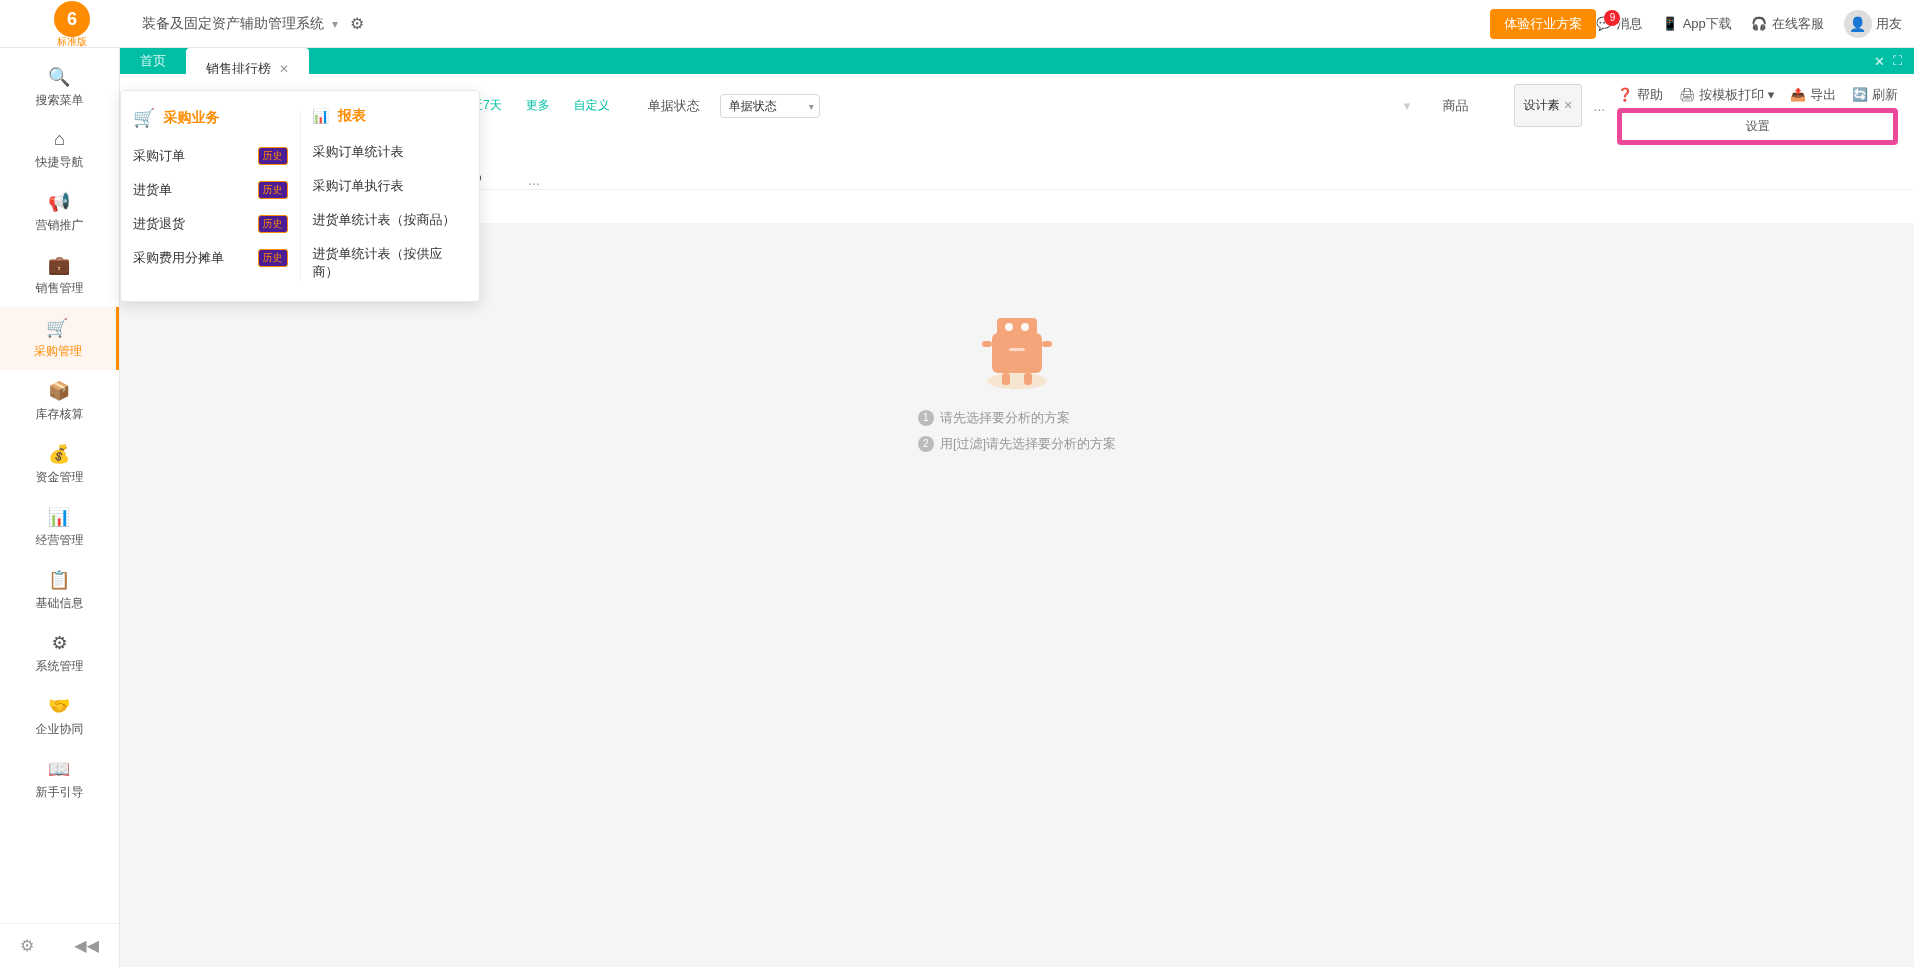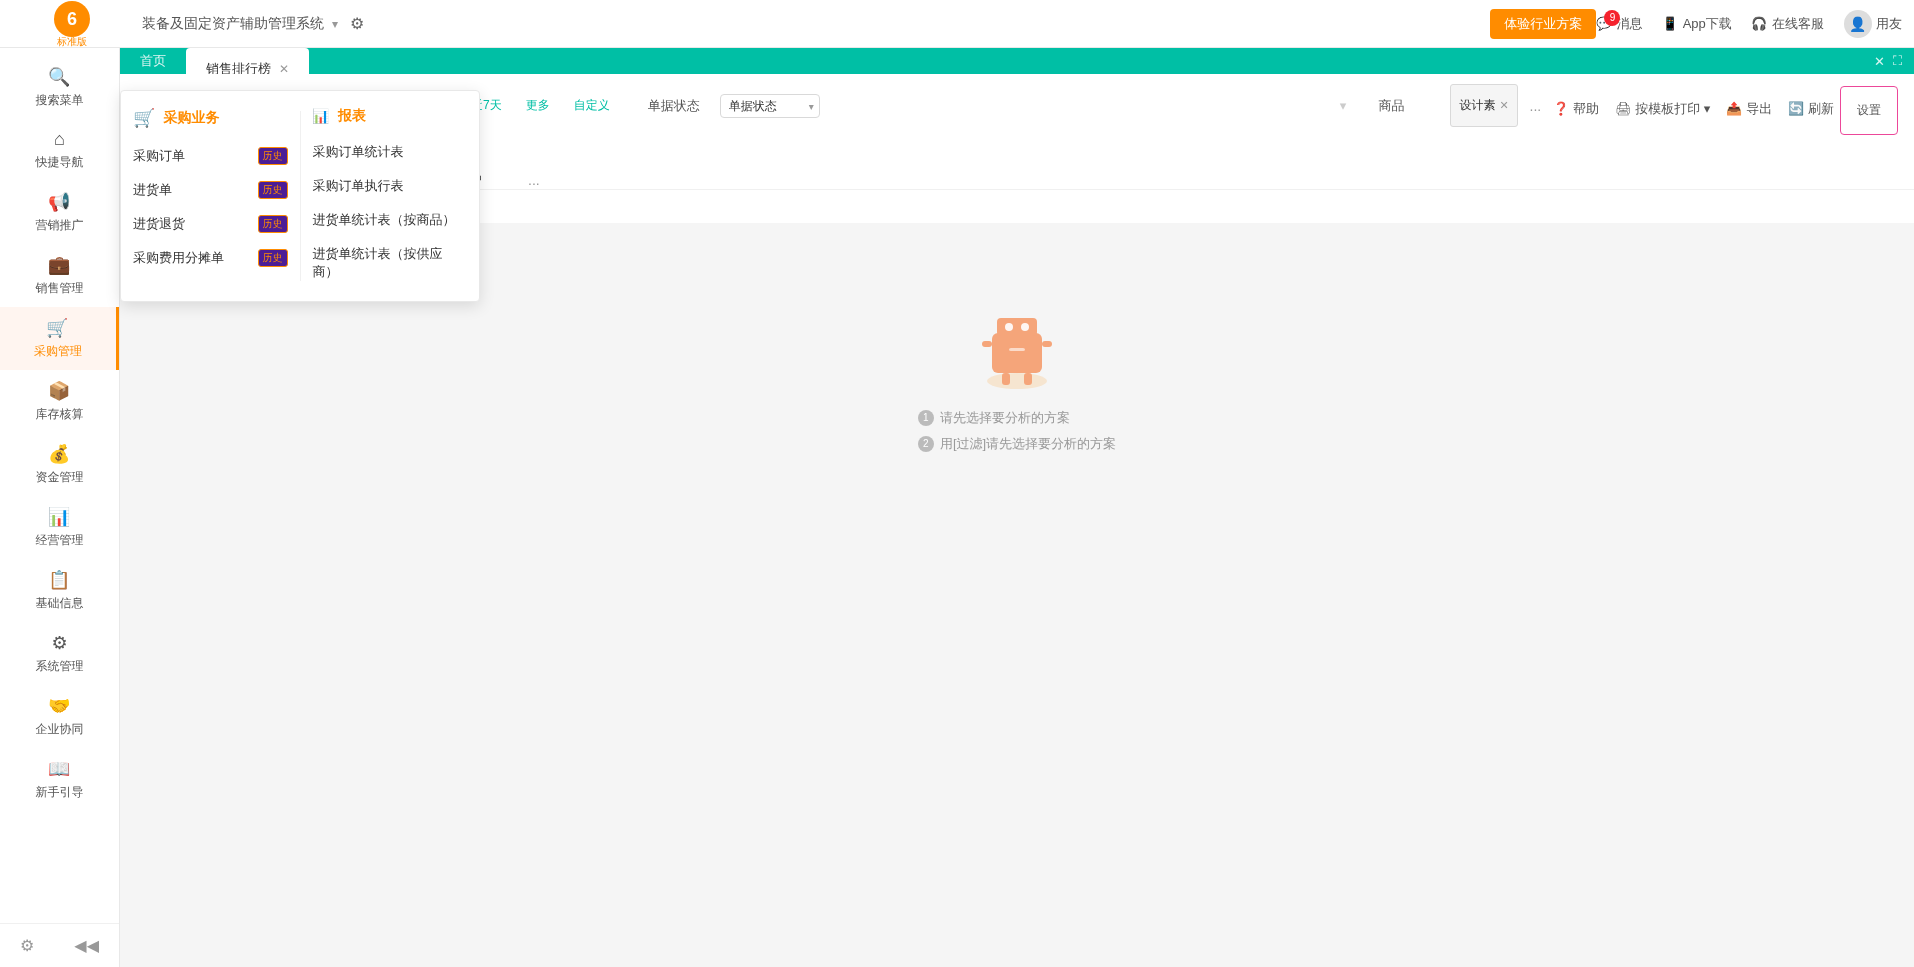--- a/index.html
+++ b/index.html
@@ -266,23 +266,23 @@
       color: #fff;
       border: none;
       border-radius: 4px;
       padding: 6px 20px;
       font-size: 13px;
       cursor: pointer;
     }
     .settings-btn {
       background: #fff;
       color: #555;
-      border: 1px solid #ec4899;
+      border: 5px solid #ec4899;
       border-radius: 4px;
-      padding: 15px 16px;
+      padding: 5px 16px;
       font-size: 12px;
       cursor: pointer;
     }
 
     
     .empty-state {
       display: flex;
       flex-direction: column;
       align-items: center;
       justify-content: center;
@@ -560,21 +560,21 @@
               <span class="filter-label" style="margin-left:40px;">业务员</span>
               <span class="ellipsis">...</span>
             </div>
 
             <div class="filter-row">
               <span class="filter-label" style="margin-left: 320px;">客户</span>
               <span class="ellipsis">...</span>
             </div>
           </div>
 
-          <div style="display:flex; flex-direction:row; gap:6px; padding-top:2px;">
+          <div style="display:flex; flex-direction:column; padding-top:2px;">
             <div style="display:flex; align-items:center; gap:16px; margin-bottom: 4px; color:#555; font-size:13px;">
               <span>
                 <span>❓</span>
                 <span>帮助</span>
               </span>
               <span>
                 <span>🖨</span>
                 <span>按模板打印</span>
                 <span>▾</span>
               </span>

